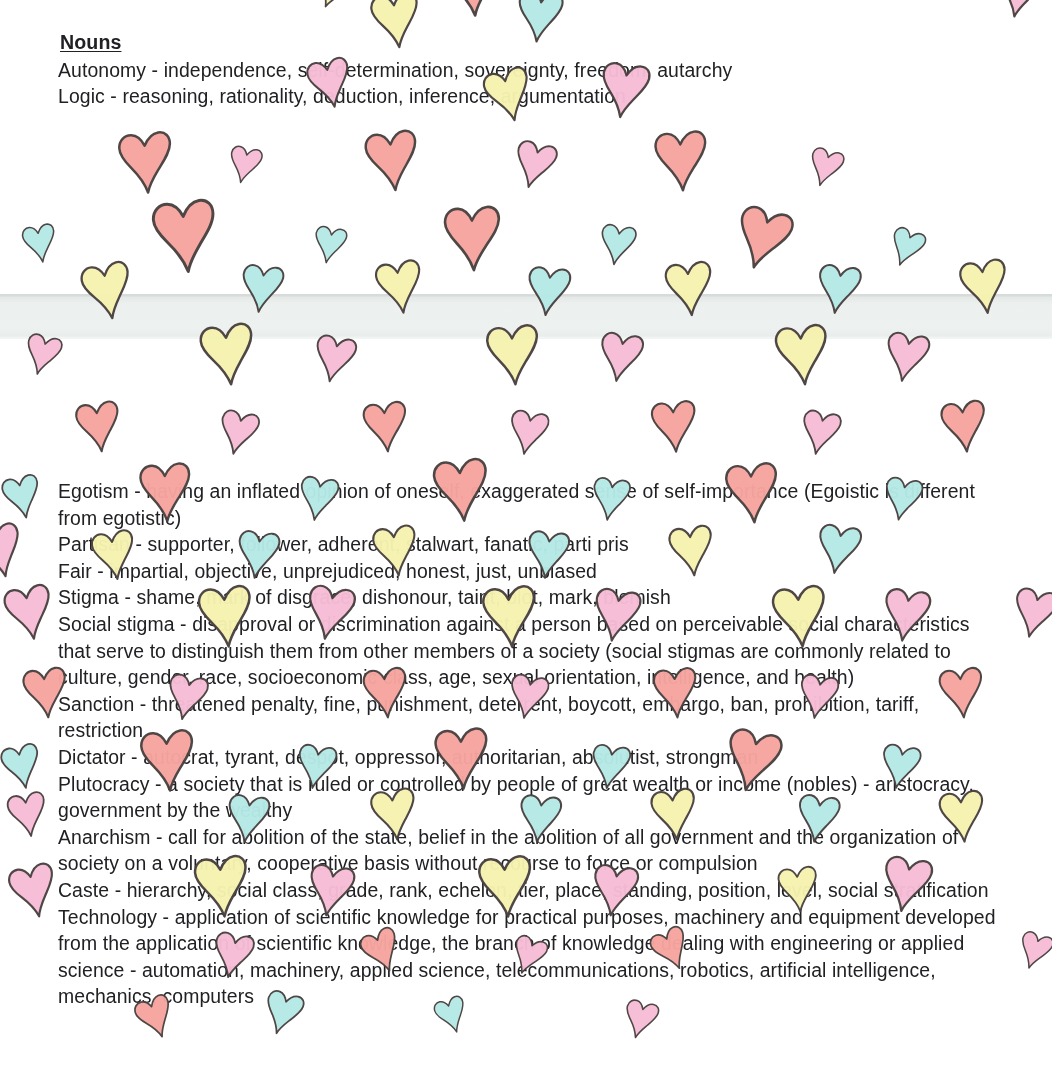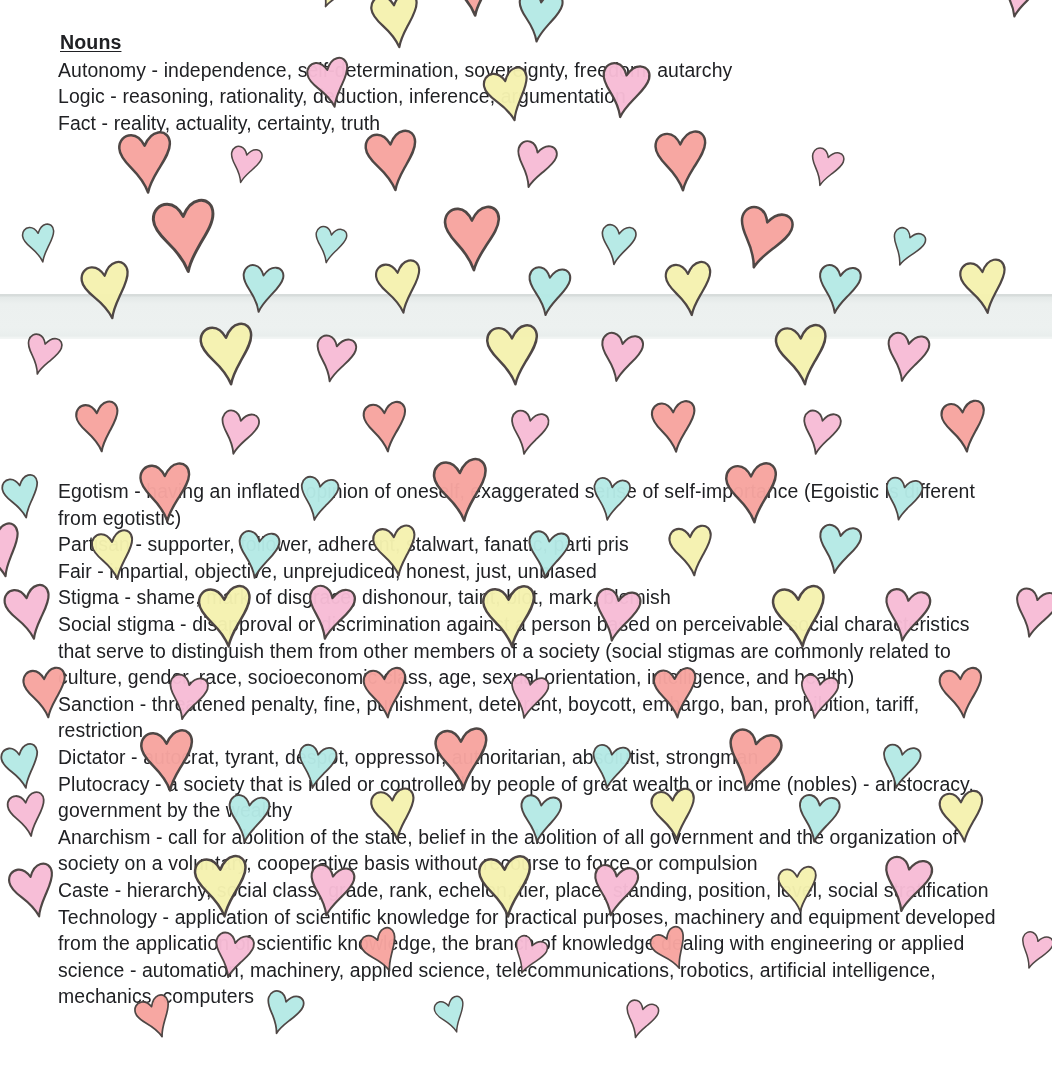--- a/index.html
+++ b/index.html
@@ -85,21 +85,20 @@
 </style>
 </head>
 <body>
 
 <div id="page">
 
   <div class="doc-block" id="block-nouns">
     <div class="doc-heading">Nouns</div>
     <p class="doc-line">Autonomy - independence, self-determination, sovereignty, freedom, autarchy</p>
     <p class="doc-line">Logic - reasoning, rationality, deduction, inference, argumentation</p>
-    <p class="doc-line">Fact - reality, actuality, certainty, truth</p>
   </div>
 
   <div class="doc-block" id="block-main">
     <p class="doc-line">Egotism - having an inflated opinion of oneself, exaggerated sense of self-importance (Egoistic is different from egotistic)</p>
     <p class="doc-line">Partisan - supporter, follower, adherent, stalwart, fanatic, parti pris</p>
     <p class="doc-line">Fair - impartial, objective, unprejudiced, honest, just, unbiased</p>
     <p class="doc-line">Stigma - shame, mark of disgrace, dishonour, taint, blot, mark, blemish</p>
     <p class="doc-line">Social stigma - disapproval or discrimination against a person based on perceivable social characteristics that serve to distinguish them from other members of a society (social stigmas are commonly related to culture, gender, race, socioeconomic class, age, sexual orientation, intelligence, and health)</p>
     <p class="doc-line">Sanction - threatened penalty, fine, punishment, deterrent, boycott, embargo, ban, prohibition, tariff, restriction</p>
     <p class="doc-line">Dictator - autocrat, tyrant, despot, oppressor, authoritarian, absolutist, strongman</p>

